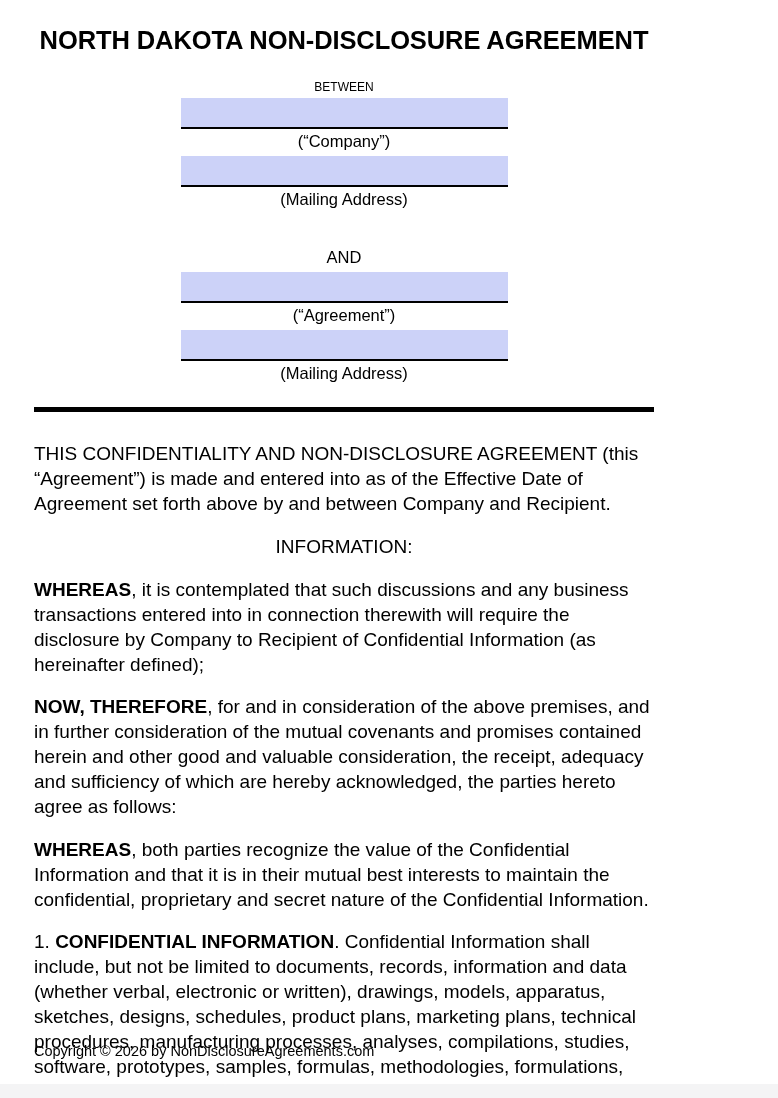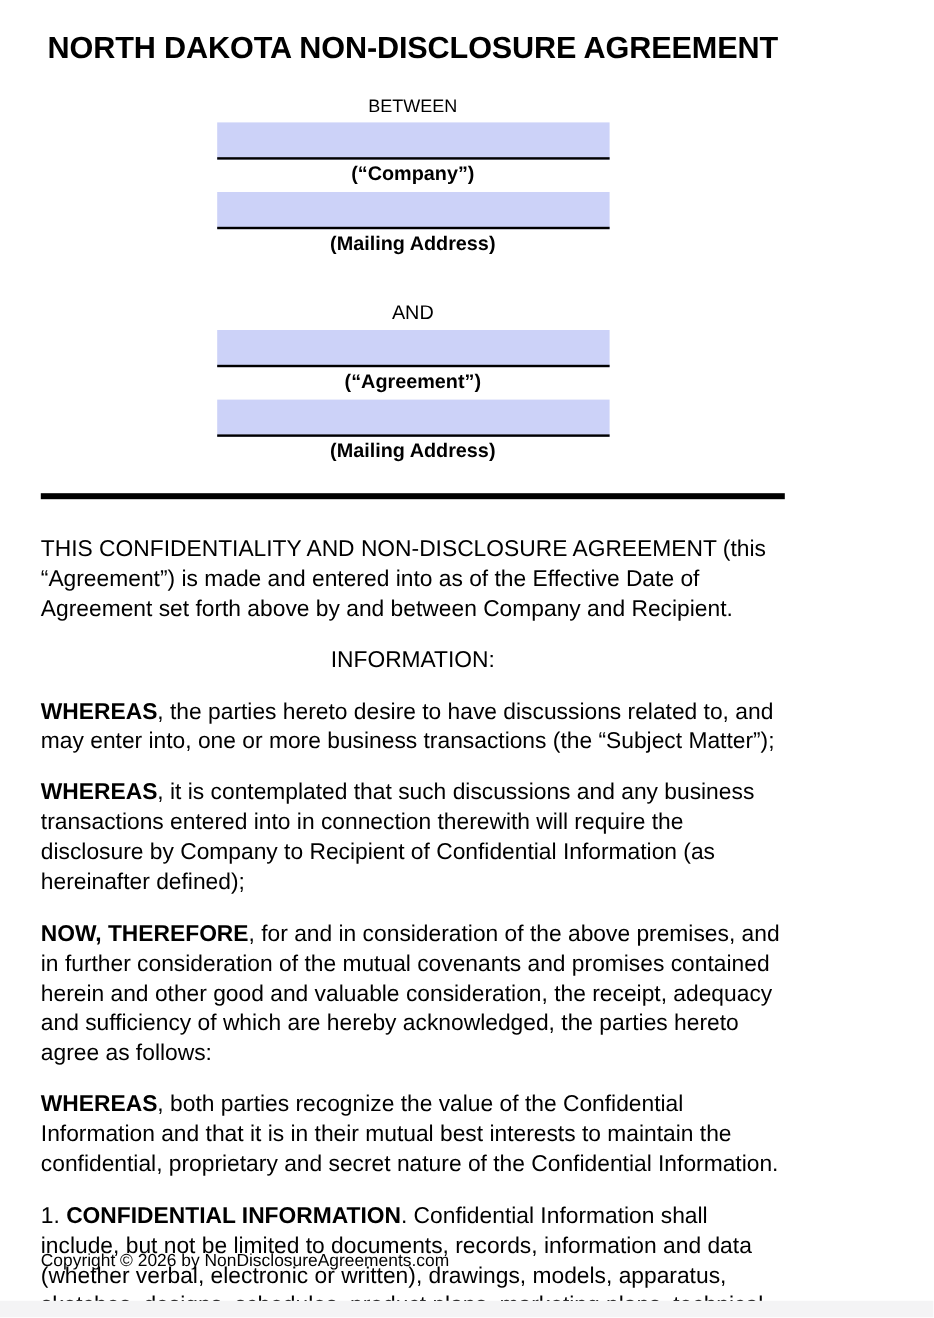--- a/index.html
+++ b/index.html
@@ -42,38 +42,37 @@
     padding-top: 26px;
     line-height: 1.1;
   }
 
   
   .parties {
     margin-top: 26px;
   }
   .party-heading {
     text-align: center;
-    font-size: 15px;
+    font-size: 12px;
     line-height: 1.2;
     margin: 0 0 4px 0;
   }
   .fill-field {
     width: 327px;
     margin: 0 auto;
     height: 31px;
     background: #ccd2f8;
     border-bottom: 2px solid #000000;
     box-sizing: border-box;
   }
   .field-caption {
     text-align: center;
     font-size: 16.5px;
     line-height: 1.2;
     margin: 3px 0 4px 0;
-    font-weight: bold;
   }
   .and-row {
     text-align: center;
     font-size: 16.5px;
     line-height: 1.2;
     margin: 38px 0 4px 0;
   }
 
   
   .thick-divider {
@@ -163,21 +162,20 @@
 
   <div class="thick-divider"></div>
 
 
   <div class="body-copy">
 
     <p class="para">THIS CONFIDENTIALITY AND NON-DISCLOSURE AGREEMENT (this “Agreement”) is made and entered into as of the Effective Date of Agreement set forth above by and between Company and Recipient.</p>
 
     <p class="para centered">INFORMATION:</p>
 
-    <p class="para"><span class="b">WHEREAS</span><span>, the parties hereto desire to have discussions related to, and may enter into, one or more business transactions (the “Subject Matter”);</span></p>
 
     <p class="para"><span class="b">WHEREAS</span><span>, it is contemplated that such discussions and any business transactions entered into in connection therewith will require the disclosure by Company to Recipient of Confidential Information (as hereinafter defined);</span></p>
 
     <p class="para"><span class="b">NOW, THEREFORE</span><span>, for and in consideration of the above premises, and in further consideration of the mutual covenants and promises contained herein and other good and valuable consideration, the receipt, adequacy and sufficiency of which are hereby acknowledged, the parties hereto agree as follows:</span></p>
 
     <p class="para"><span class="b">WHEREAS</span><span>, both parties recognize the value of the Confidential Information and that it is in their mutual best interests to maintain the confidential, proprietary and secret nature of the Confidential Information.</span></p>
 
     <p class="para"><span>1. </span><span class="b">CONFIDENTIAL INFORMATION</span><span>. Confidential Information shall include, but not be limited to documents, records, information and data (whether verbal, electronic or written), drawings, models, apparatus, sketches, designs, schedules, product plans, marketing plans, technical procedures, manufacturing processes, analyses, compilations, studies, software, prototypes, samples, formulas, methodologies, formulations, patent applications, know-how, experimental</span></p>
 
   </div>

